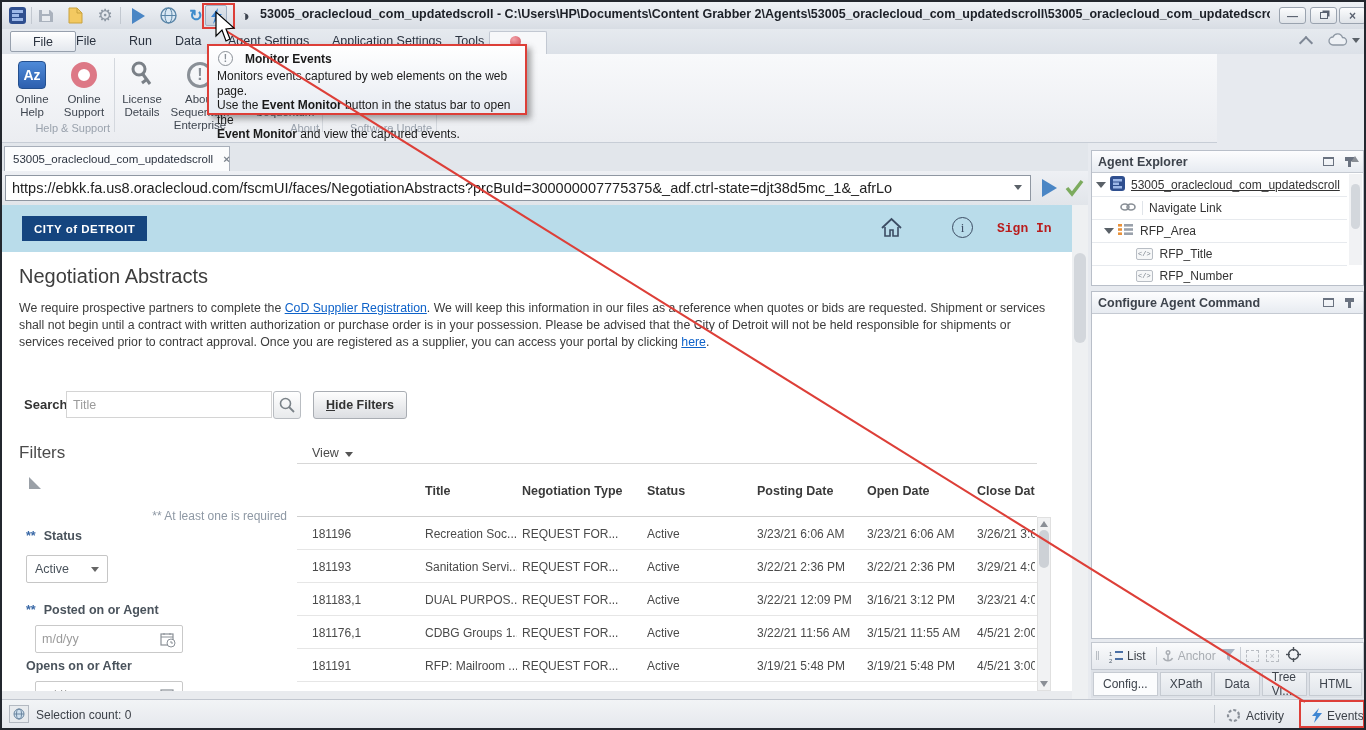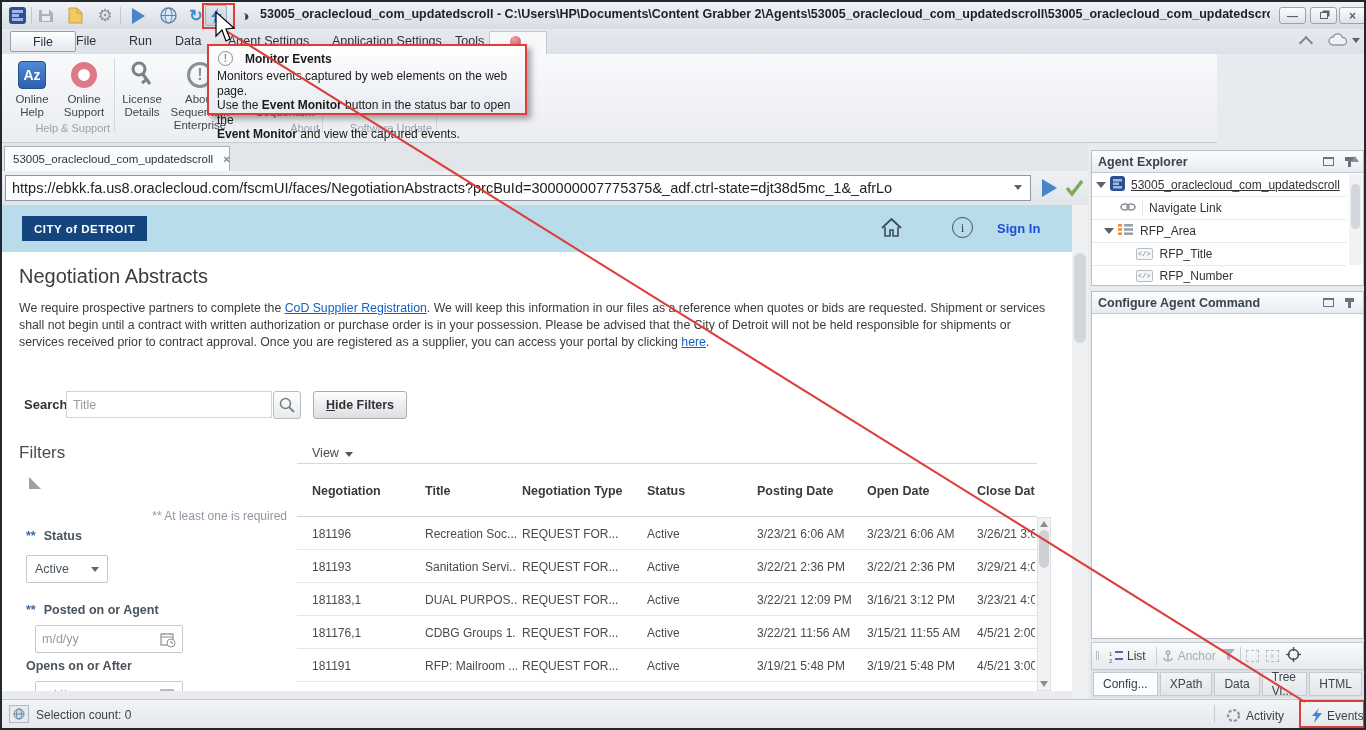--- a/index.html
+++ b/index.html
@@ -88,21 +88,21 @@
   .play-tri { width:0; height:0; border-left:15px solid #4a86c5;
               border-top:9px solid transparent; border-bottom:9px solid transparent; }
 
   
   #webview { position:absolute; left:0; top:203px; width:1086px; height:494px;
              background:#fff; overflow:hidden; }
   #web-header { position:absolute; left:0; top:0; width:1086px; height:47px; background:#b9dcea; }
   #brand-box { position:absolute; left:20px; top:11px; height:25px; padding:0 12px;
                background:#15457f; color:#fff; font-size:11.5px; font-weight:bold;
                letter-spacing:.5px; display:flex; align-items:center; }
-  #signin { position:absolute; left:995px; top:16px; font-size:13px; color:#1d4ed8; font-weight:bold;}
+  #signin { position:absolute; left:995px; top:16px; font-size:13px; color:#b91c1c; font-weight:bold;font-family:Liberation Mono, monospace;}
   #page-heading { position:absolute; left:17px; top:60px; font-size:20px; font-weight:400; color:#3d3d3d; }
   #intro { position:absolute; left:17px; top:95px; width:1032px; font-size:12.3px;
            line-height:17px; color:#3c3c3c; }
   a.weblink { color:#0e62c9; text-decoration:underline; }
   #tz { position:absolute; left:600px; top:153px; width:448px; text-align:right; font-size:12.5px; }
   #tz .tzl { color:#7d8c9c; } #tz .tzv { color:#54667a; font-weight:bold; margin-left:8px; }
 
   #search-label { position:absolute; left:22px; top:192px; font-size:13px; font-weight:bold; color:#333; }
   #search-input { position:absolute; left:64px; top:186px; width:206px; height:27px;
                   border:1px solid #d4d4d4; font-size:12.5px; padding:0 6px; color:#333; }
@@ -421,21 +421,20 @@
             <line x1="1" y1="5" x2="13" y2="5" stroke="#8a9097"></line>
             <circle cx="11" cy="11" r="4" fill="#fff" stroke="#8a9097"></circle>
           </svg>
       </span>
     </div>
 
     <div id="view-menu"><span>View</span> <span style="display:inline-block;width:0;height:0;border-left:4px solid transparent;border-right:4px solid transparent;border-top:5px solid #555;margin-left:3px"></span></div>
 
     <div id="grid">
       <div id="grid-head">
-        <span class="gh c0">Negotiation</span>
         <span class="gh c1">Title</span>
         <span class="gh c2">Negotiation Type</span>
         <span class="gh c3">Status</span>
         <span class="gh c4">Posting Date</span>
         <span class="gh c5">Open Date</span>
         <span class="gh c6">Close Dat</span>
       </div>
       <div class="grow" style="top:54px">
         <span class="gc c0">181196</span>
           <span class="gc c1">Recreation Soc...</span>

